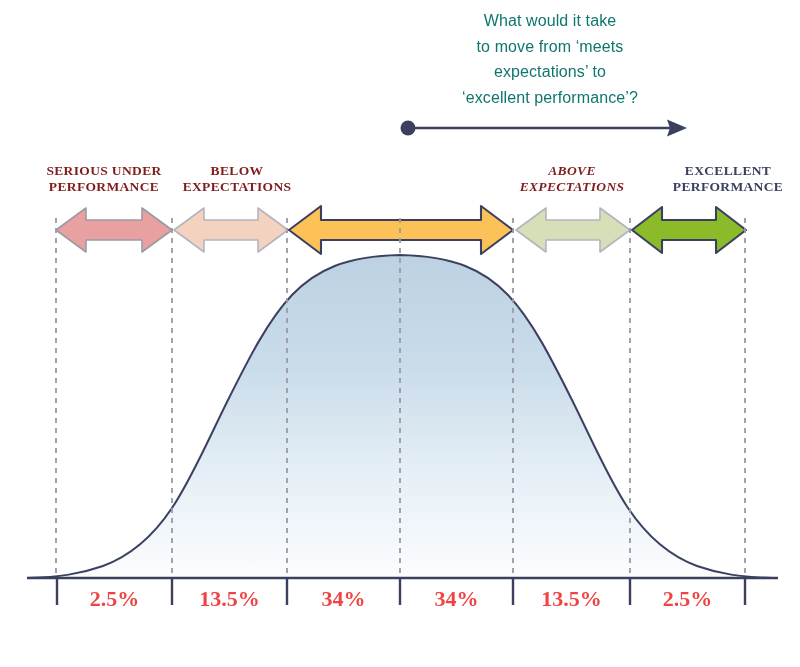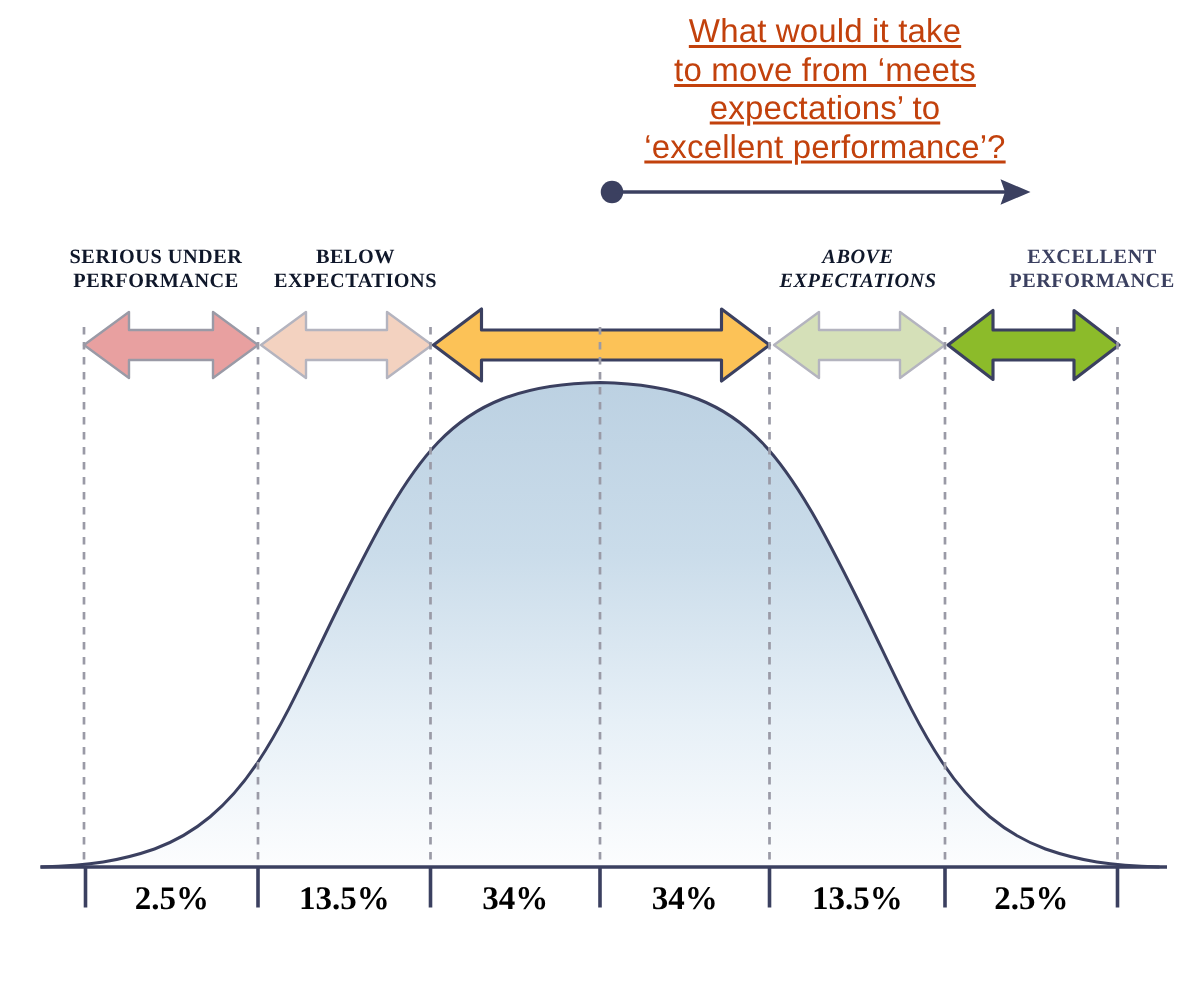--- a/index.html
+++ b/index.html
@@ -26,50 +26,49 @@
   
   #question-block {
     position: absolute;
     left: 400px;
     top: 8px;
     width: 300px;
     text-align: center;
   }
   #question-text {
     font-family: "Liberation Sans", sans-serif;
-    font-size: 22px;
+    font-size: 16px;
     line-height: 25.5px;
-    color: #c2410c;
+    color: #0f766e;
     letter-spacing: 0.1px;
     white-space: pre-line;
-    text-decoration: underline;
   }
 
   
   .cat-label {
     position: absolute;
     text-align: center;
     font-family: "Liberation Serif", serif;
     font-weight: bold;
     font-size: 13.5px;
     line-height: 16px;
     letter-spacing: 0.35px;
     white-space: pre-line;
   }
-  .cat-label.muted { color: #0f172a; }
+  .cat-label.muted { color: #7f1d1d; }
   .cat-label.dark  { color: #3b4060; }
 
   
   .pct-label {
     position: absolute;
     text-align: center;
     font-family: "Liberation Serif", serif;
     font-weight: bold;
     font-size: 22px;
-    color: #000000;
+    color: #ef4444;
     top: 586px;
   }
 
   svg { display: block; }
 </style>
 </head>
 <body>
 
 <div id="stage">
 

